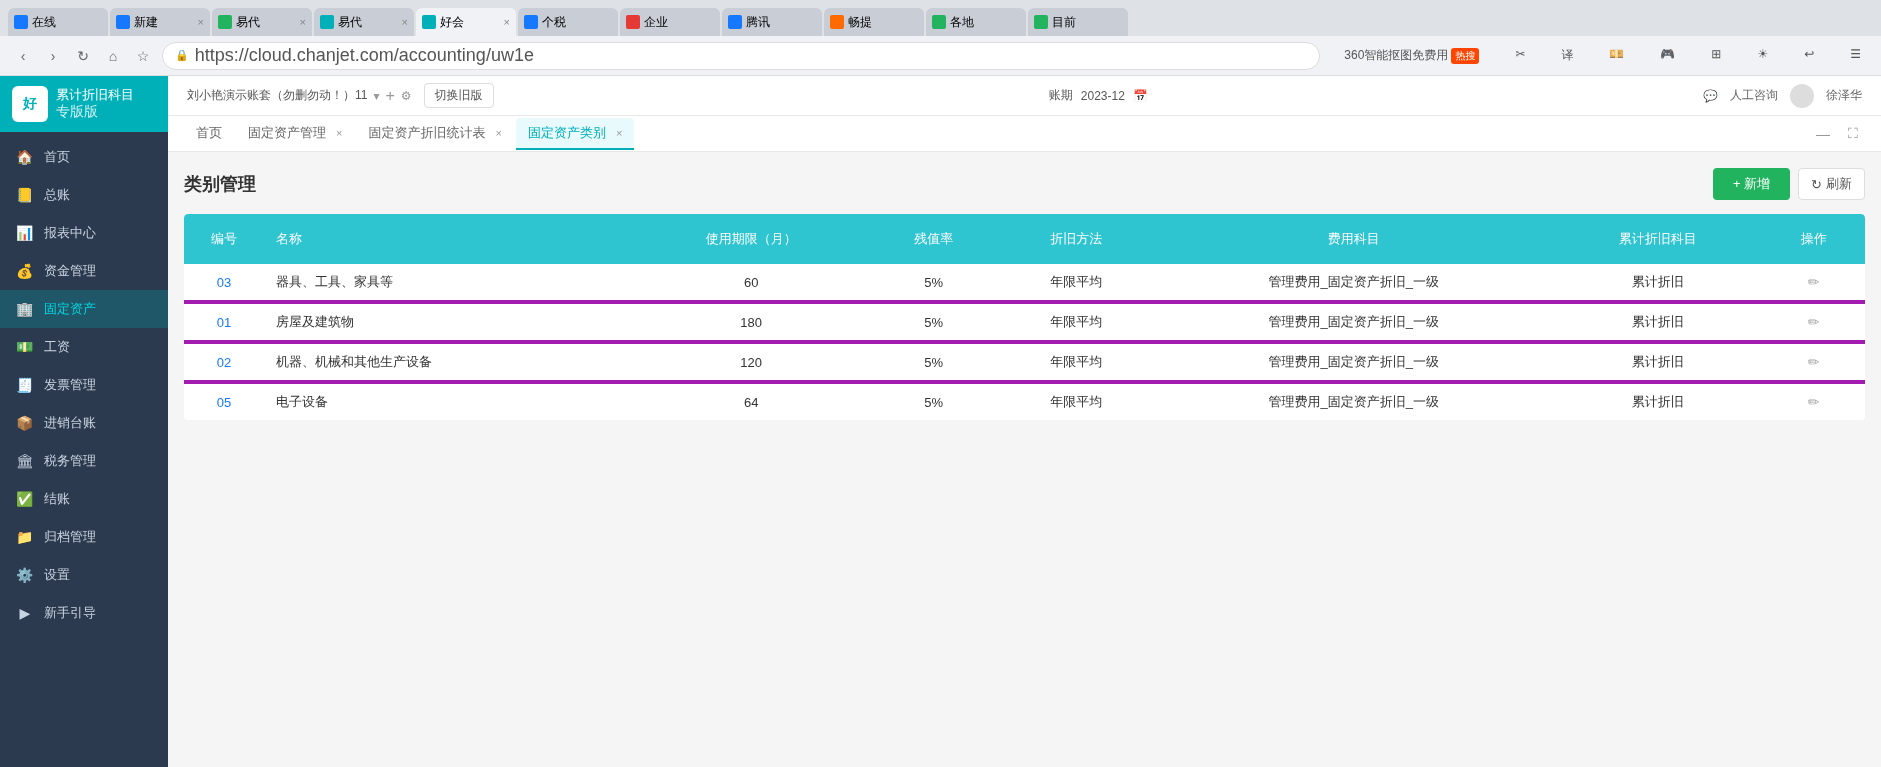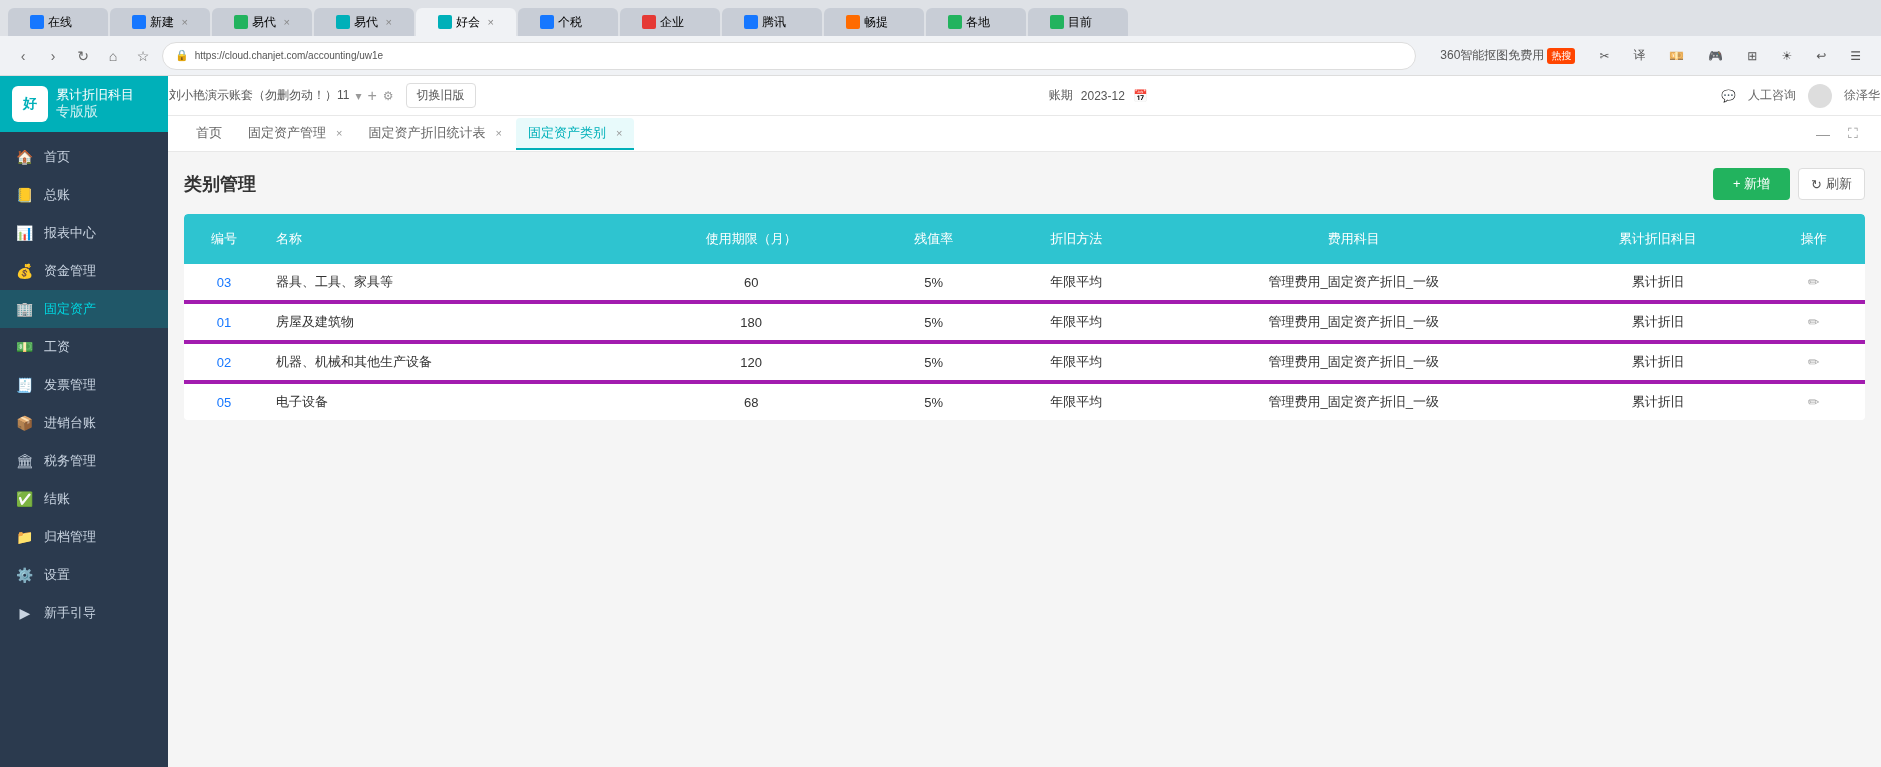--- a/index.html
+++ b/index.html
@@ -1,56 +1,56 @@
 <!DOCTYPE html>
 <html><head>
   <meta charset="utf-8">
   <style>
     * { margin: 0; padding: 0; box-sizing: border-box; }
     body { font-family: 'Microsoft YaHei', '微软雅黑', sans-serif; font-size: 13px; background: #f5f5f5; overflow: hidden; }
 
     
     .browser-chrome { background: #dee1e6; height: 36px; display: flex; align-items: center; padding: 0 8px; gap: 4px; }
     .tab-bar { display: flex; align-items: flex-end; height: 36px; overflow: hidden; }
-    .browser-tab { display: flex; align-items: center; height: 28px; padding: 0 22px; background: #c8cdd6; border-radius: 6px 6px 0 0; font-size: 12px; gap: 4px; margin-right: 2px; cursor: pointer; min-width: 100px; max-width: 160px; white-space: nowrap; overflow: hidden; }
+    .browser-tab { display: flex; align-items: center; height: 28px; padding: 0 6px; background: #c8cdd6; border-radius: 6px 6px 0 0; font-size: 12px; gap: 4px; margin-right: 2px; cursor: pointer; min-width: 100px; max-width: 160px; white-space: nowrap; overflow: hidden; }
     .browser-tab.active { background: #f0f2f5; }
     .browser-tab .tab-icon { width: 14px; height: 14px; border-radius: 2px; display: inline-block; flex-shrink: 0; }
     .browser-tab .tab-close { margin-left: auto; font-size: 11px; color: #888; flex-shrink: 0; }
     .tab-icon-blue { background: #1677ff; }
     .tab-icon-green { background: #22b35e; }
     .tab-icon-teal { background: #00b0b9; }
     .tab-icon-red { background: #e53935; }
     .tab-icon-orange { background: #ff6b00; }
 
     
     .address-bar { background: #f0f2f5; height: 40px; display: flex; align-items: center; padding: 0 12px; gap: 8px; border-bottom: 1px solid #ddd; }
     .nav-btn { width: 22px; height: 22px; display: flex; align-items: center; justify-content: center; border-radius: 50%; cursor: pointer; color: #666; font-size: 14px; }
     .url-box { flex: 1; background: white; border: 1px solid #ddd; border-radius: 16px; height: 28px; display: flex; align-items: center; padding: 0 12px; font-size: 12px; color: #333; gap: 6px; }
     .url-lock { color: #4caf50; font-size: 11px; }
-    .url-text { color: #555; font-size: 10px; }
-    .toolbar-right { display: flex; align-items: center; gap: 8px; margin-left: 8px; }
+    .url-text { color: #555; font-size: 18px; }
+    .toolbar-right { display: flex; align-items: flex-start; gap: 20px; margin-left: 8px; }
     .toolbar-btn { padding: 3px 8px; font-size: 12px; color: #555; cursor: pointer; display: flex; align-items: center; gap: 3px; }
     .hot-badge { background: #ff4500; color: white; font-size: 10px; padding: 1px 4px; border-radius: 3px; }
 
     
     .app-container { display: flex; height: calc(767px - 76px); background: #f5f5f5; }
 
     
     .sidebar { width: 168px; background: #2b3a4e; display: flex; flex-direction: column; color: white; flex-shrink: 0; }
     .sidebar-logo { background: #00b0b9; padding: 10px 12px; display: flex; align-items: center; gap: 8px; }
     .logo-icon { width: 36px; height: 36px; background: white; border-radius: 6px; display: flex; align-items: center; justify-content: center; color: #00b0b9; font-size: 14px; font-weight: bold; }
     .logo-text { font-size: 13px; color: white; line-height: 1.3; }
     .logo-sub { font-size: 14px; opacity: 0.8; }
     .sidebar-menu { flex: 1; overflow-y: auto; padding: 6px 0; }
     .sidebar-item { display: flex; align-items: center; gap: 10px; padding: 10px 16px; cursor: pointer; color: #c8d3e0; font-size: 13px; }
     .sidebar-item.active { background: rgba(0,176,185,0.25); color: #00d4de; }
     .sidebar-item .menu-icon { width: 18px; height: 18px; display: flex; align-items: center; justify-content: center; flex-shrink: 0; font-size: 14px; }
 
     
-    .app-header { background: white; border-bottom: 1px solid #e8e8e8; padding: 0 1px; height: 40px; display: flex; align-items: center; gap: 12px; }
+    .app-header { background: white; border-bottom: 1px solid #e8e8e8; padding: 0 19px; height: 40px; display: flex; align-items: center; gap: 12px; }
     .user-info { display: flex; align-items: center; gap: 6px; font-size: 12px; color: #555; }
     .account-period { display: flex; align-items: center; gap: 8px; font-size: 12px; color: #555; margin-left: auto; }
     .btn-switch { border: 1px solid #ddd; background: white; padding: 3px 10px; border-radius: 4px; font-size: 12px; cursor: pointer; color: #555; }
     .header-right { display: flex; align-items: center; gap: 12px; font-size: 12px; color: #666; margin-left: auto; }
     .header-right .user-avatar { width: 24px; height: 24px; background: #ddd; border-radius: 50%; display: inline-block; }
 
     
     .page-tabs { background: white; border-bottom: 1px solid #e8e8e8; display: flex; align-items: center; padding: 0 16px; height: 36px; gap: 2px; }
     .page-tab { display: flex; align-items: center; gap: 6px; padding: 6px 12px; cursor: pointer; font-size: 13px; color: #666; border-bottom: 2px solid transparent; }
     .page-tab.active { color: #00b0b9; border-bottom: 2px solid #00b0b9; background: #e8fafb; border-radius: 4px 4px 0 0; }
@@ -333,21 +333,21 @@
       <td>120</td>
       <td>5%</td>
       <td>年限平均</td>
       <td>管理费用_固定资产折旧_一级</td>
       <td>累计折旧</td>
       <td><span class="edit-icon">✏</span></td>
     </tr>
               <tr>
       <td><span class="id-link">05</span></td>
       <td class="col-name">电子设备</td>
-      <td>68</td>
+      <td>64</td>
       <td>5%</td>
       <td>年限平均</td>
       <td>管理费用_固定资产折旧_一级</td>
       <td>累计折旧</td>
       <td><span class="edit-icon">✏</span></td>
     </tr>
             </tbody>
         </table>
       </div>
     </div>

